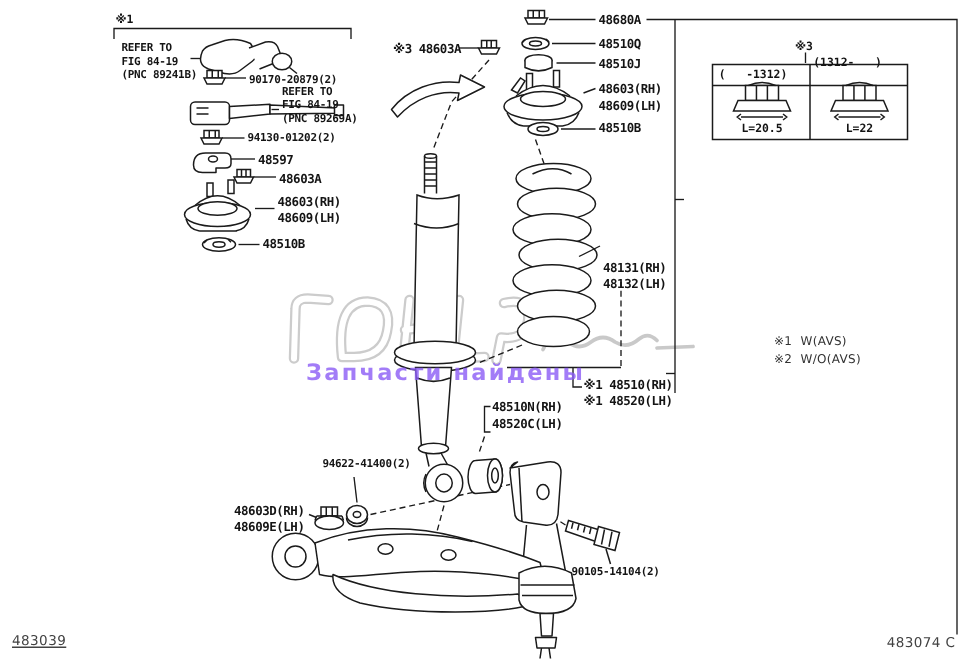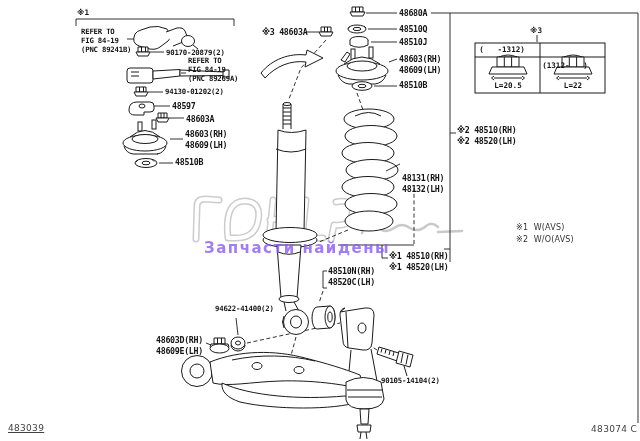--- a/index.html
+++ b/index.html
@@ -281,35 +281,33 @@
       <div class="lbl big" style="left: 175px; top: 157px;">48510B</div>
       <div class="lbl big" style="left: 262px; top: 27px;">※3 48603A</div>
       <div class="lbl big" style="left: 399px; top: 8px;">48680A</div>
       <div class="lbl big" style="left: 399px; top: 24px;">48510Q</div>
       <div class="lbl big" style="left: 399px; top: 37px;">48510J</div>
       <div class="lbl big" style="left: 399px; top: 54px;">48603(RH)
 48609(LH)</div>
       <div class="lbl big" style="left: 399px; top: 80px;">48510B</div>
       <div class="lbl big" style="left: 402px; top: 159px; margin-top: 14px;">48131(RH)
 48132(LH)</div>
-      <div class="lbl big" style="left: 457px; top: 125px;">※2 48510(RH)
-※2 48520(LH)</div>
       <div class="lbl big" style="left: 389px; top: 251px;">※1 48510(RH)
 ※1 48520(LH)</div>
       <div class="lbl big" style="left: 328px; top: 266px;">48510N(RH)
 48520C(LH)</div>
       <div class="lbl small" style="left: 215px; top: 305px;">94622-41400(2)</div>
       <div class="lbl big" style="left: 156px; top: 335px;">48603D(RH)
 48609E(LH)</div>
       <div class="lbl small" style="left: 381px; top: 377px;">90105-14104(2)</div>
       <div class="lbl marker" style="left: 530px; top: 26px;">※3</div>
       <div class="lbl note" style="left: 516px; top: 222px;">※1  W(AVS)</div>
       <div class="lbl note" style="left: 516px; top: 234px;">※2  W/O(AVS)</div>
     </div>
 
   <div class="tbltxt" style="left:476px;top:45px;width:52px;">(   -1312)</div>
-  <div class="tbltxt" style="left:541px;top:61px;width:48px;">(1312-   )</div>
+  <div class="tbltxt" style="left:541px;top:37px;width:48px;">(1312-   )</div>
   <div class="tbltxt" style="left:490px;top:81px;width:36px;">L=20.5</div>
   <div class="tbltxt" style="left:555px;top:81px;width:36px;">L=22</div>
 
   <div class="footer" style="left:8px;top:423px;text-decoration:underline;">483039</div>
   <div class="footer" style="right:3px;top:424px;">483074 C</div>
 </div>
 
 </body></html>

